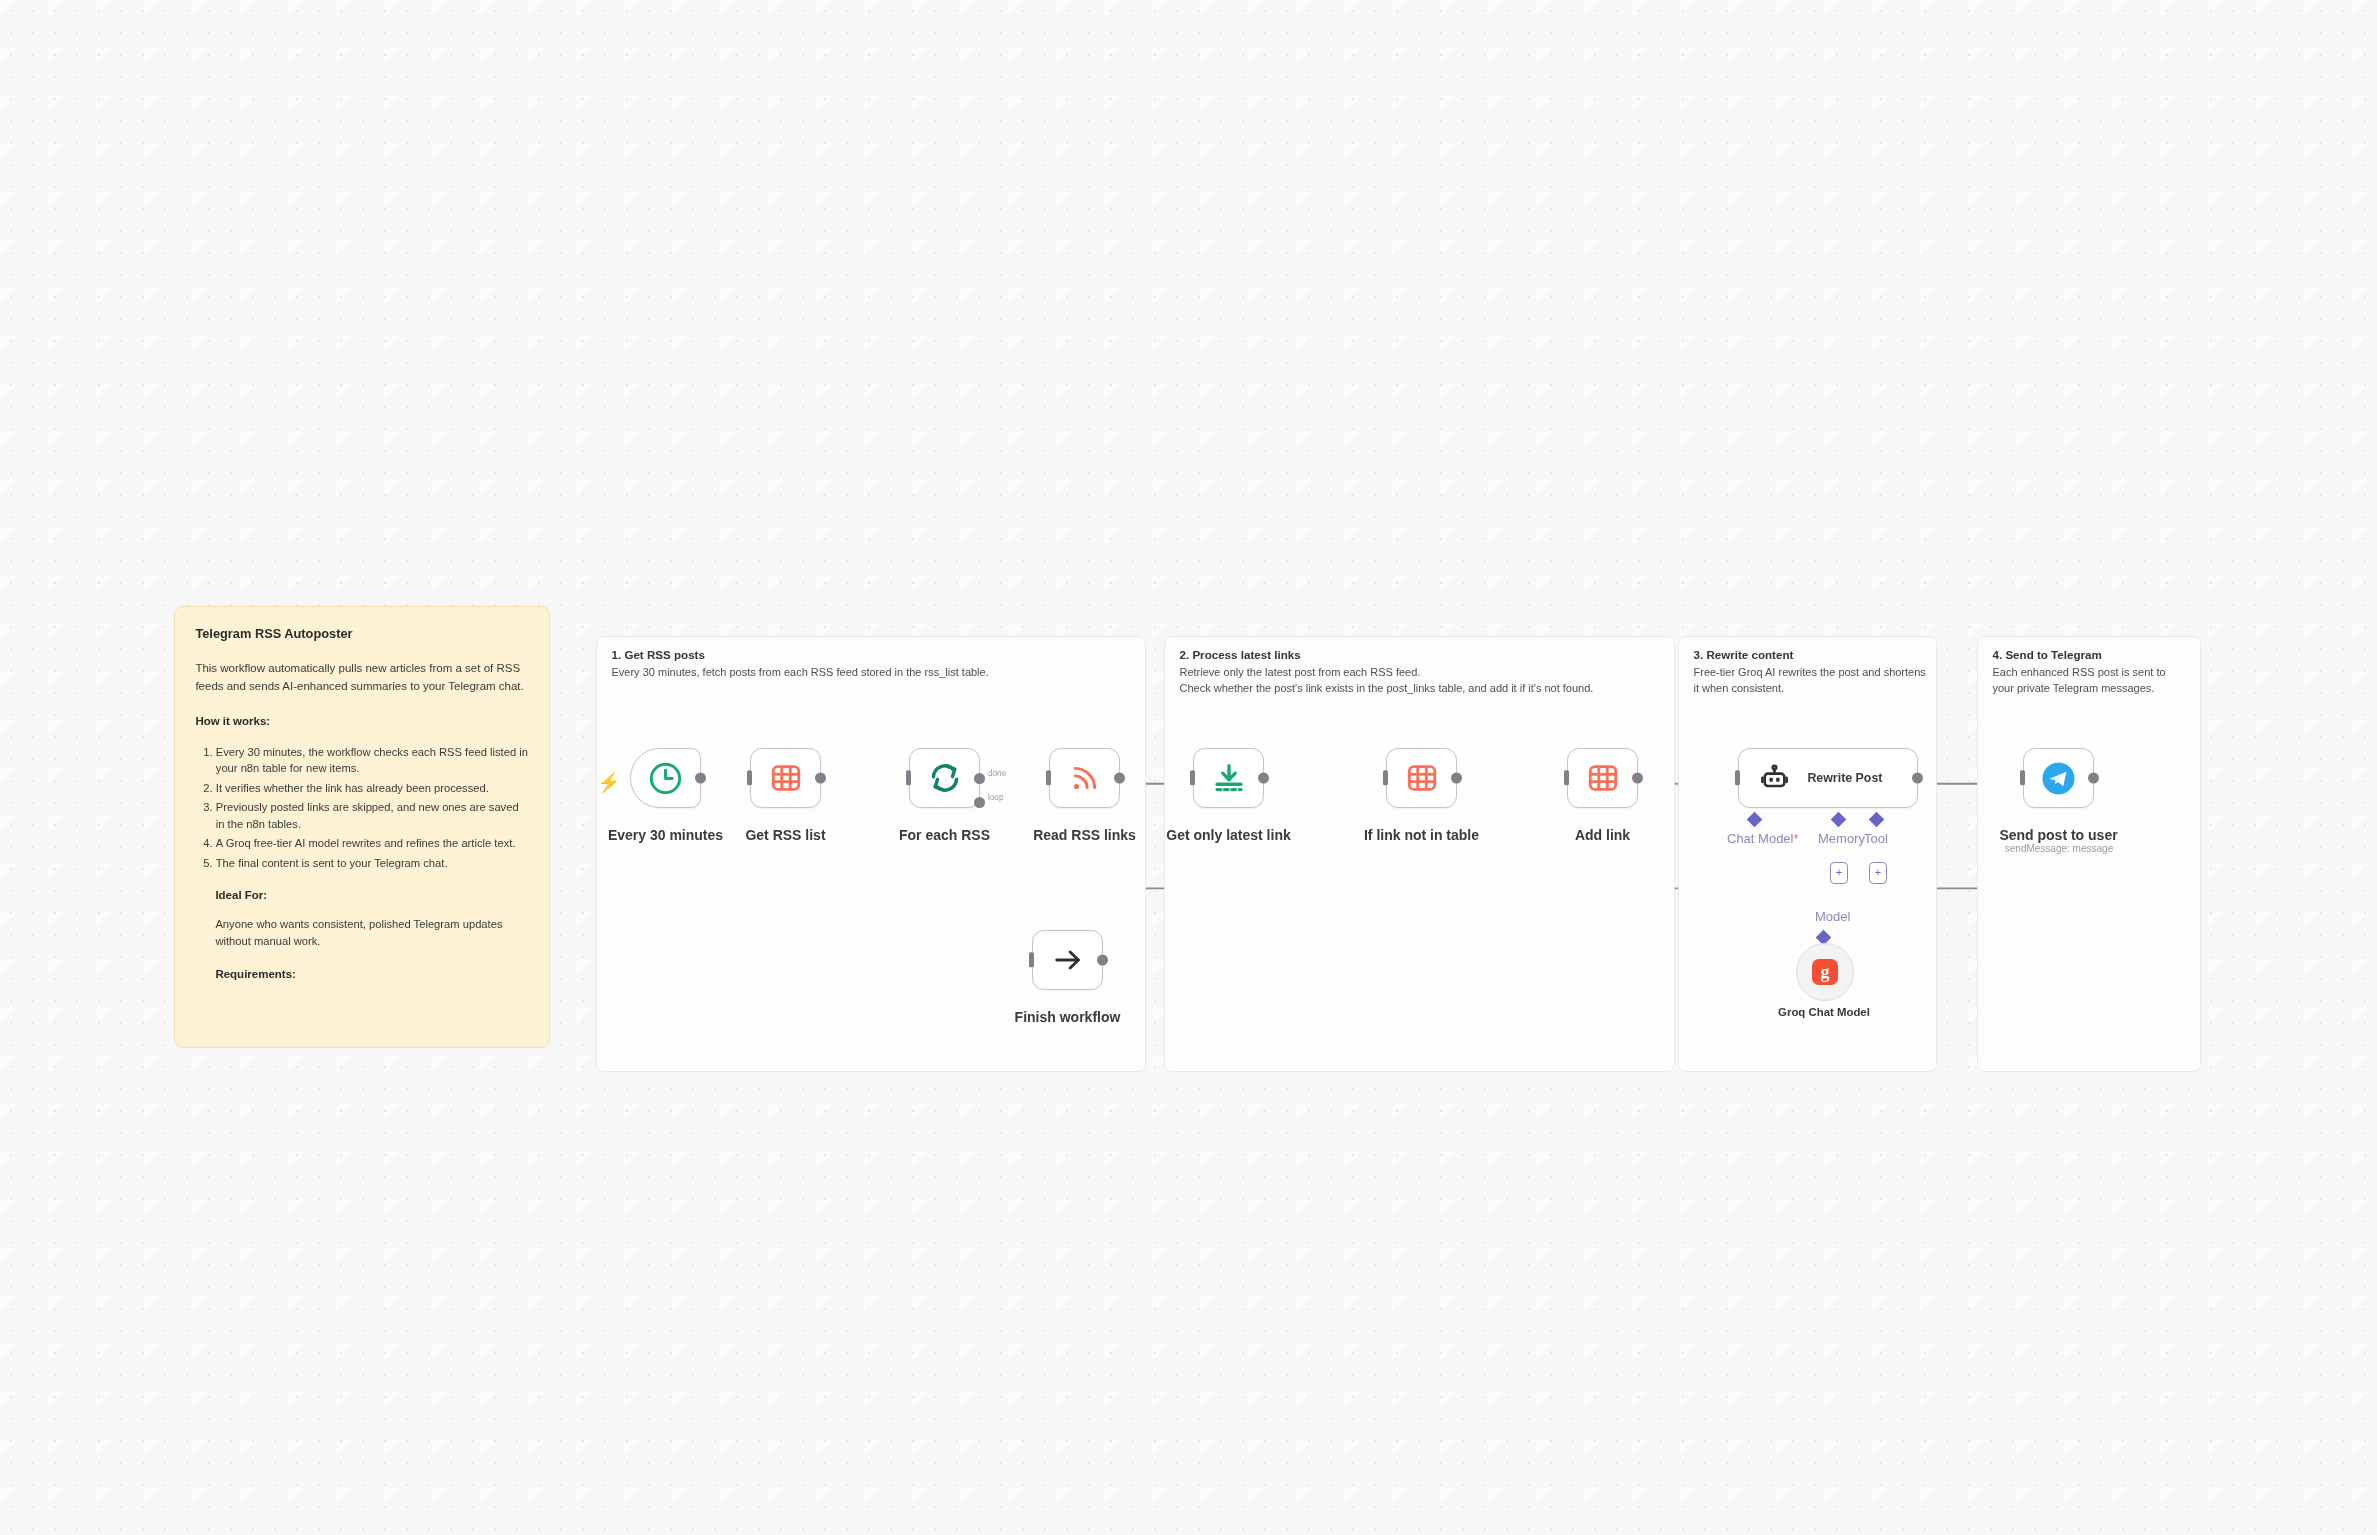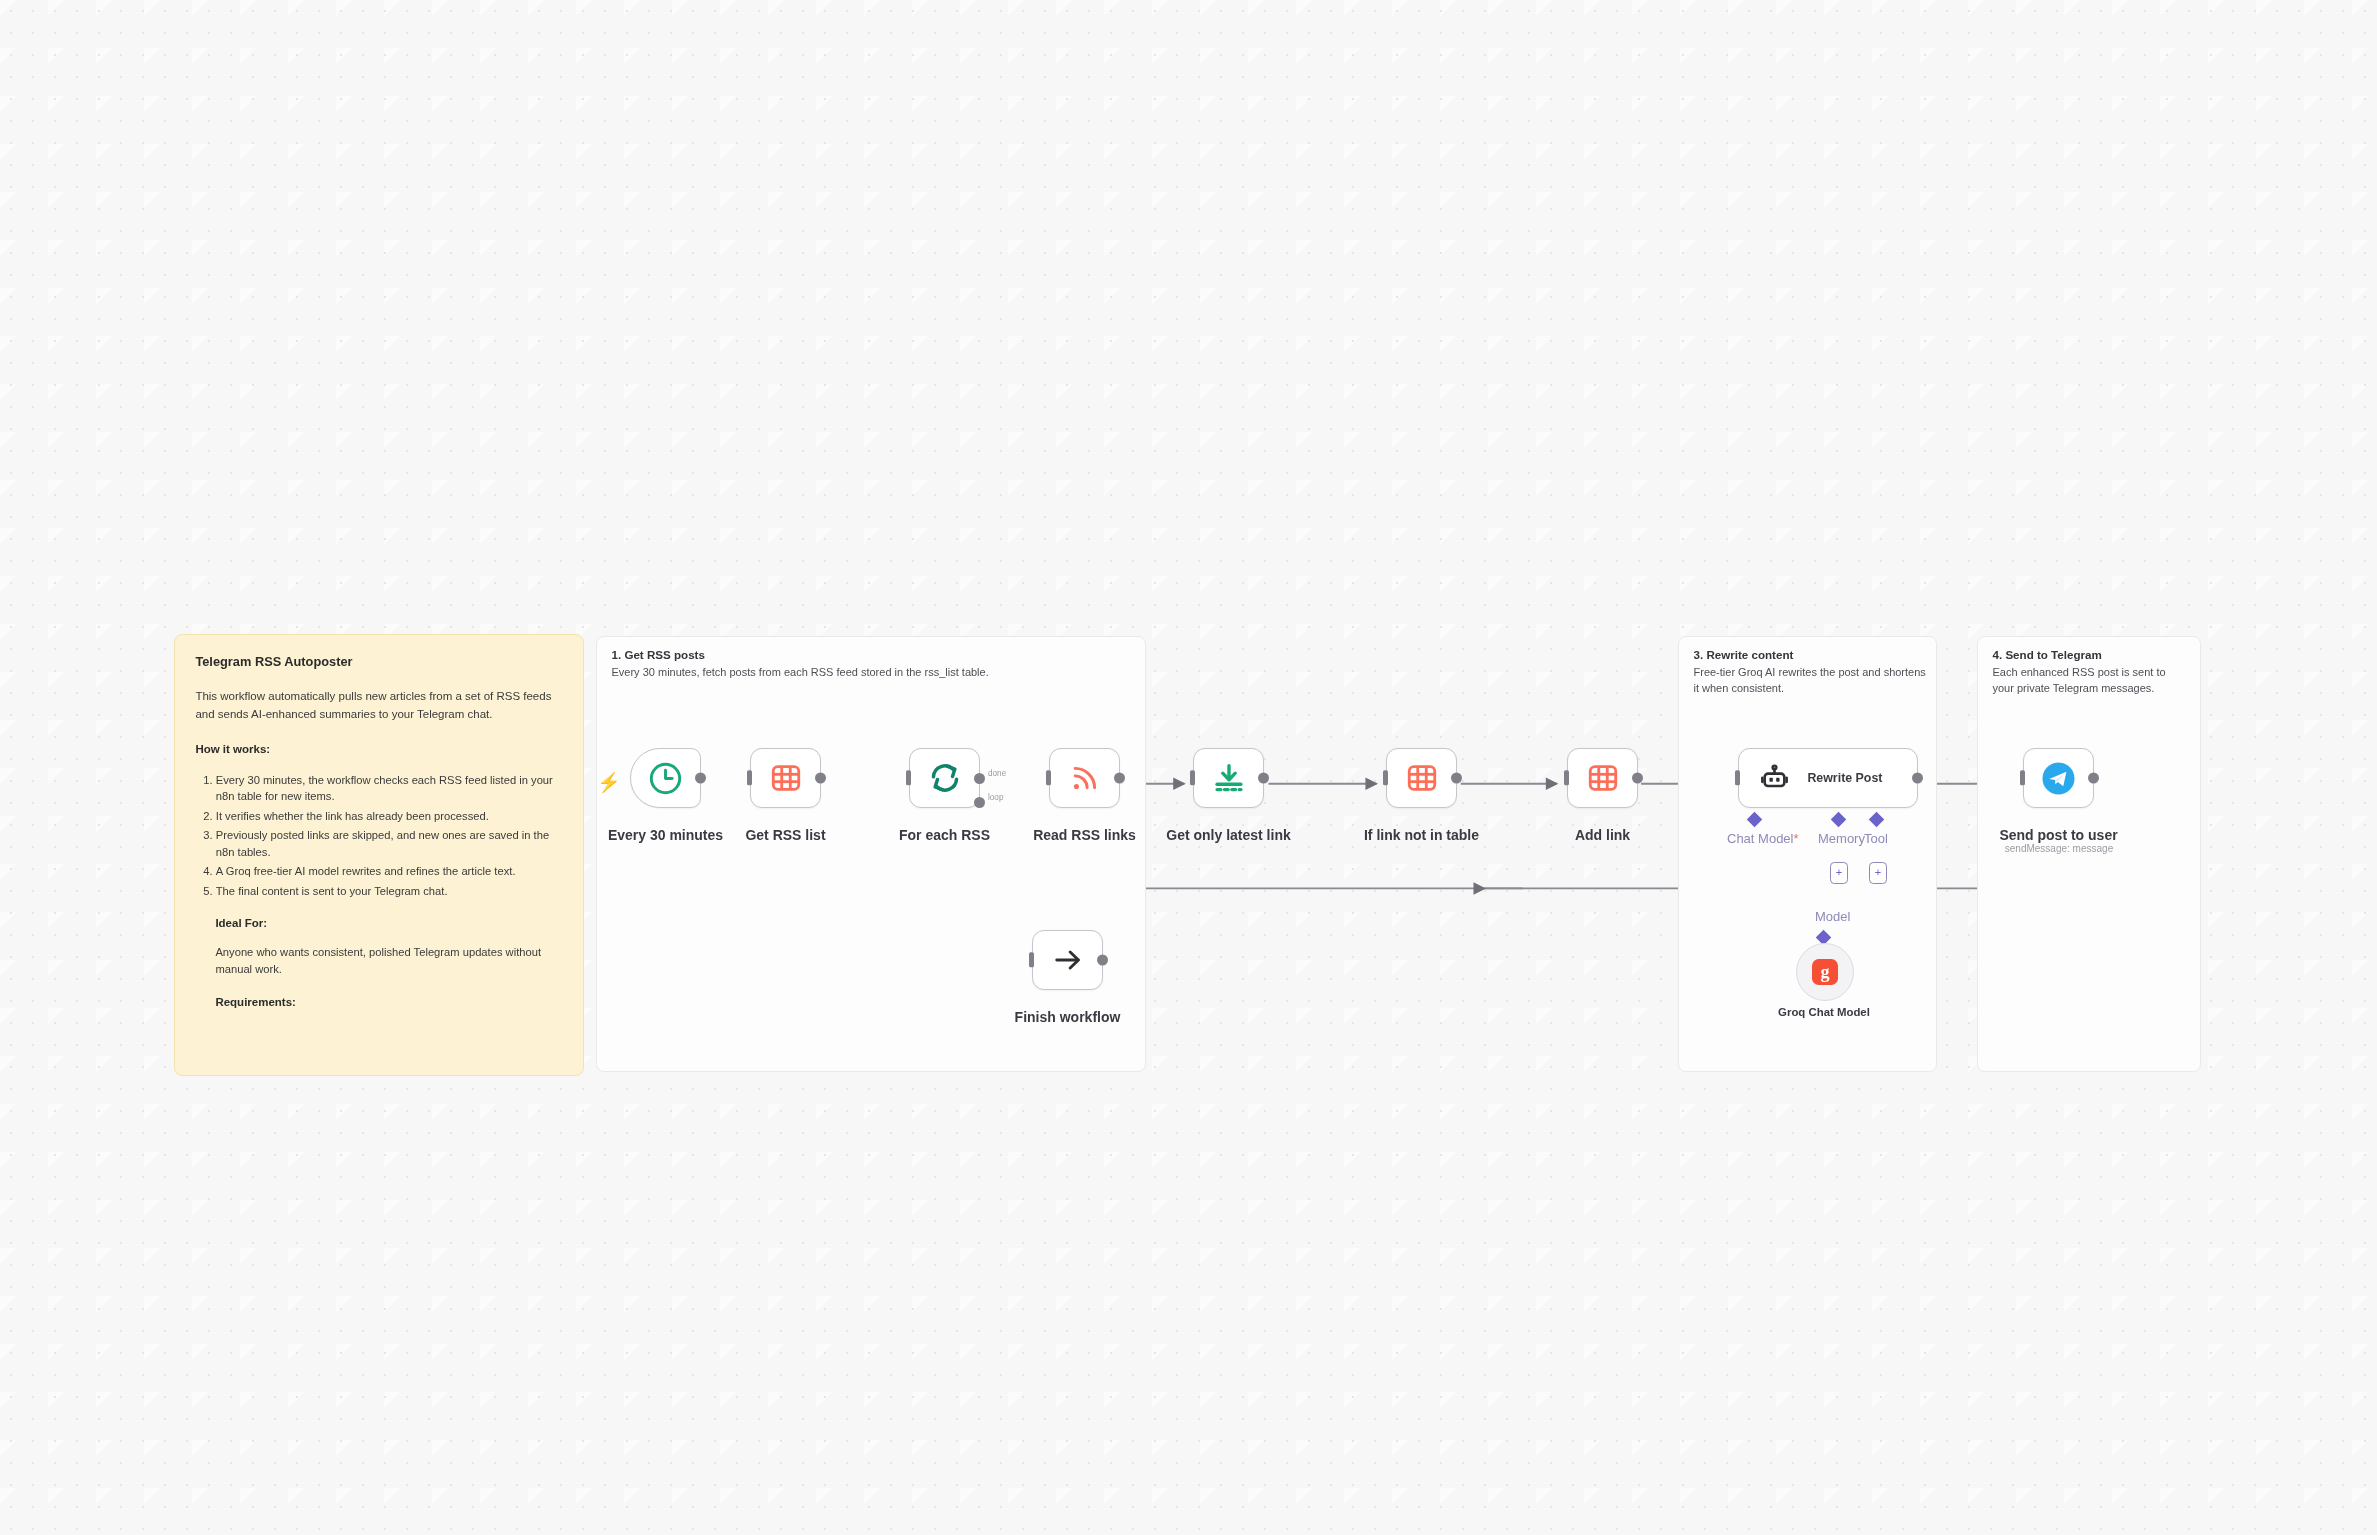--- a/index.html
+++ b/index.html
@@ -186,21 +186,21 @@
 
     <g stroke="#9a95c4" stroke-width="1.8" fill="none">
       <path d="M2062,978 C2068,1010 2125,1055 2143,1075" stroke-dasharray="7 6"></path>
       <line x1="2160" y1="1093" x2="2160" y2="1136"></line>
       <line x1="2160" y1="1160" x2="2160" y2="1175"></line>
       <line x1="2160" y1="978" x2="2160" y2="1013"></line>
       <line x1="2205" y1="978" x2="2205" y2="1013"></line>
     </g>
   </svg>
 
-  <div class="sticky" style="left:174px; top:634px; width:410px; height:442px;">
+  <div class="sticky" style="left:174px; top:606px; width:376px; height:442px;">
     <h1>Telegram RSS Autoposter</h1>
     <p>This workflow automatically pulls new articles from a set of RSS feeds and sends AI-enhanced summaries to your Telegram chat.</p>
     <h2>How it works:</h2>
     <ol>
       <li>Every 30 minutes, the workflow checks each RSS feed listed in your n8n table for new items.</li>
       <li>It verifies whether the link has already been processed.</li>
       <li>Previously posted links are skipped, and new ones are saved in the n8n tables.</li>
       <li>A Groq free-tier AI model rewrites and refines the article text.</li>
       <li>The final content is sent to your Telegram chat.</li>
     </ol>
@@ -209,20 +209,25 @@
       <p>Anyone who wants consistent, polished Telegram updates without manual work.</p>
       <h3>Requirements:</h3>
     </div>
   </div>
 
   <div class="section" style="left:596px; top:636px; width:550px; height:436px;">
     <div class="s-title">1. Get RSS posts</div>
     <div class="s-desc">Every 30 minutes, fetch posts from each RSS feed stored in the rss_list table.</div>
   </div>
 
+  <div class="section" style="left:1164px; top:636px; width:511px; height:436px;">
+    <div class="s-title">2. Process latest links</div>
+    <div class="s-desc">Retrieve only the latest post from each RSS feed.</div>
+    <div class="s-desc" style="top:44px;">Check whether the post's link exists in the post_links table, and add it if it's not found.</div>
+  </div>
 
   <div class="section" style="left:1678px; top:636px; width:259px; height:436px;">
     <div class="s-title">3. Rewrite content</div>
     <div class="s-desc">Free-tier Groq AI rewrites the post and shortens</div>
     <div class="s-desc" style="top:44px;">it when consistent.</div>
   </div>
 
   <div class="section" style="left:1977px; top:636px; width:224px; height:436px;">
     <div class="s-title">4. Send to Telegram</div>
     <div class="s-desc">Each enhanced RSS post is sent to</div>

